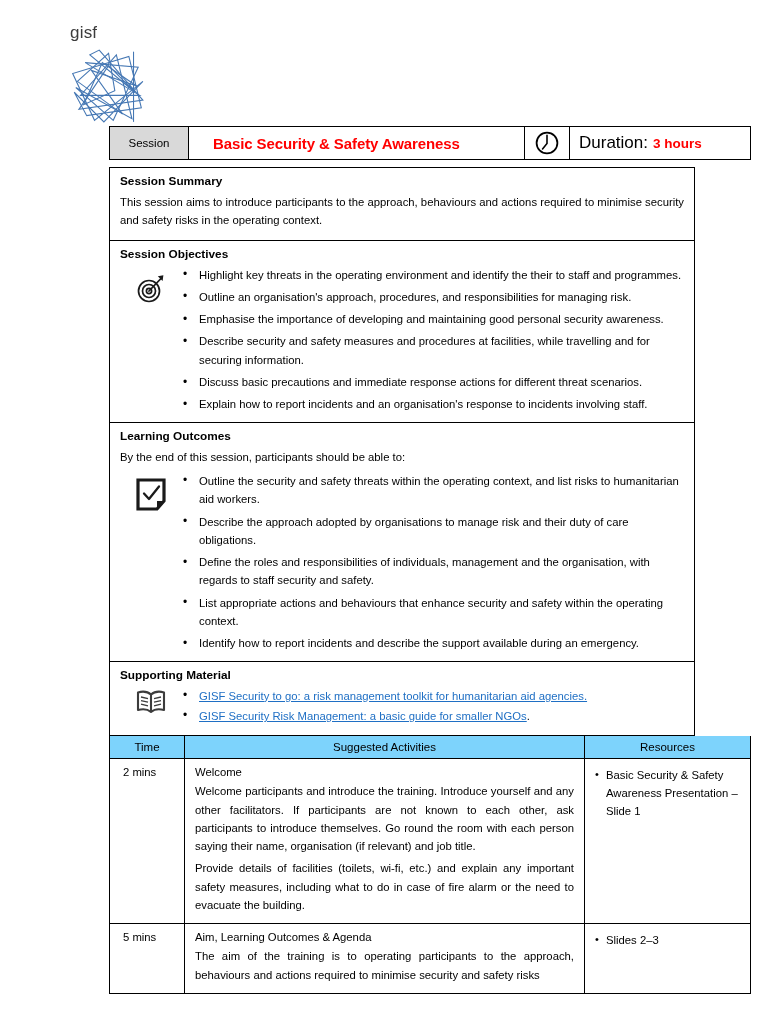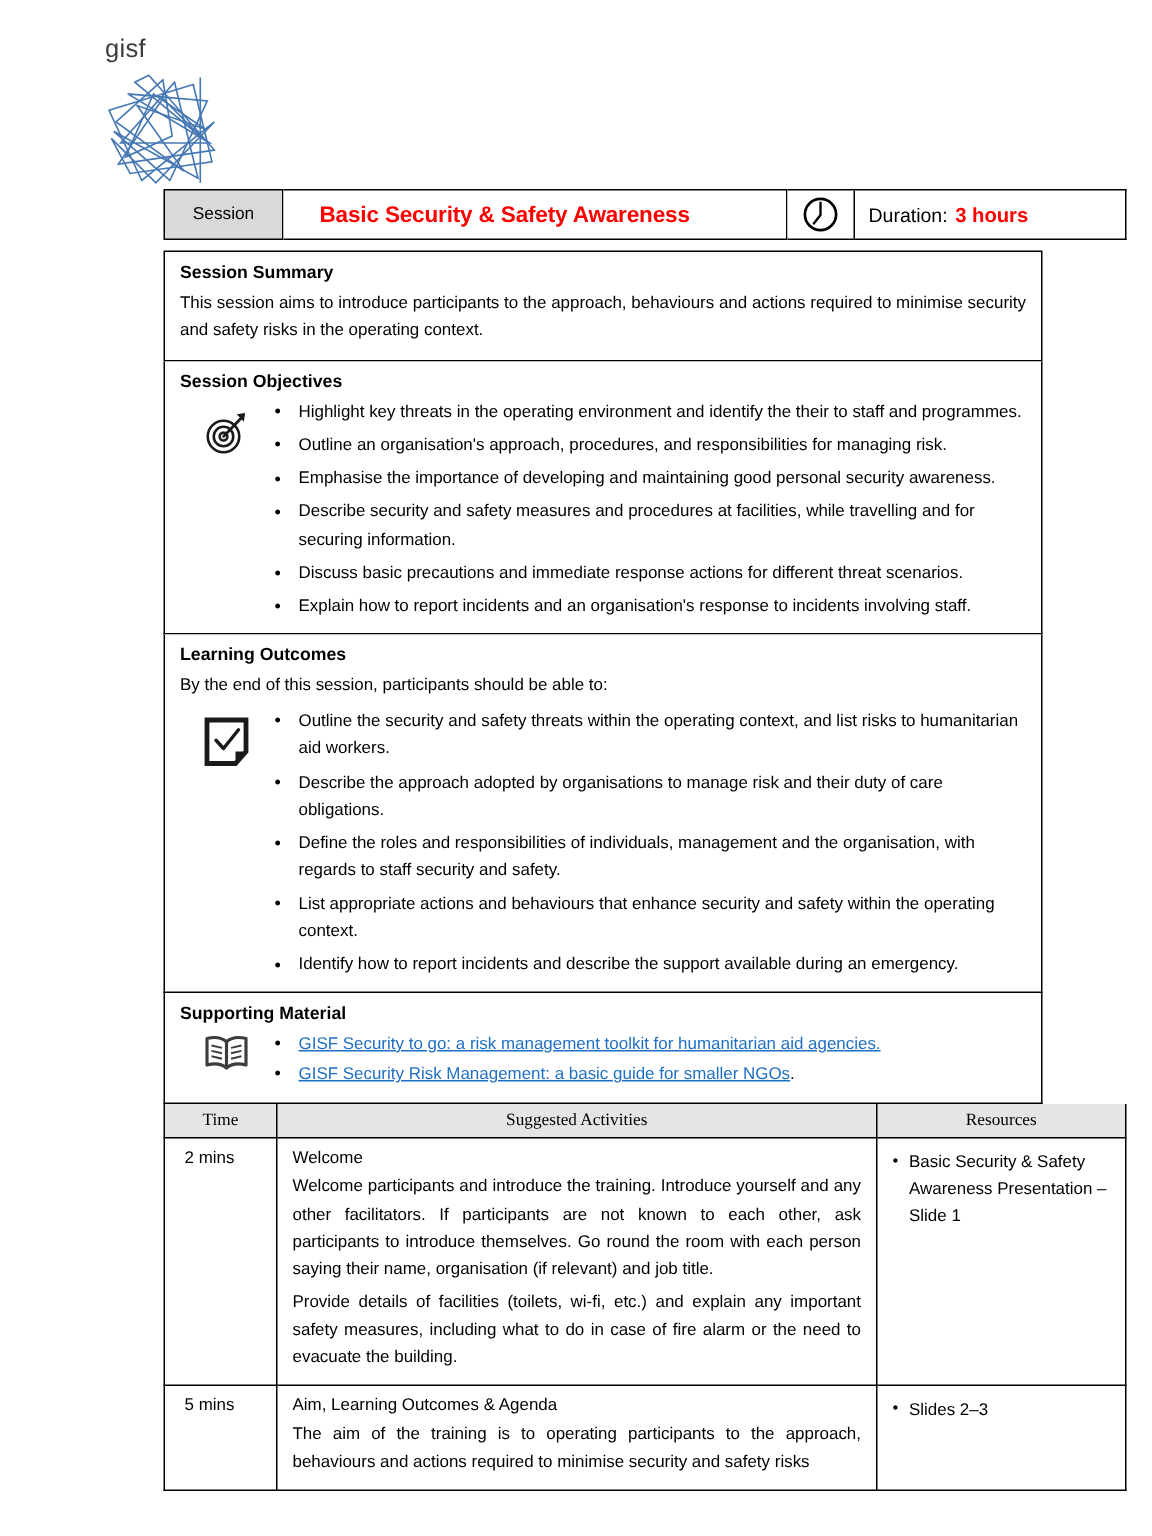--- a/index.html
+++ b/index.html
@@ -92,21 +92,21 @@
     padding-left: 9px;
     background: #fff;
   }
   .clock-icon { flex: 0 0 auto; width: 26px; height: 26px; }
   .duration-divider {
     width: 1px;
     align-self: stretch;
     background: #000;
     margin: 0 9px 0 9px;
   }
-  .duration-text { font-size: 13px; }
+  .duration-text { font-size: 17px; }
   .duration-value {
     color: #ff0000;
     font-weight: bold;
     font-size: 13.5px;
   }
 
   
   .section {
     border: 1px solid #000;
     border-top: none;
@@ -171,27 +171,26 @@
     border-collapse: collapse;
     width: 642px;
     table-layout: fixed;
     border-top: none;
   }
   .activities th, .activities td {
     border: 1px solid #000;
     vertical-align: top;
   }
   .activities thead th {
-    background: #e5e5e5;
+    background: #7dd3fc;
     font-weight: normal;
     font-size: 11.5px;
     text-align: center;
     padding: 5px 4px;
     border-top: none;
-    font-family: Liberation Serif, serif;
   }
   .col-time { width: 66px; }
   .col-res  { width: 157px; }
   .activities td.time-cell {
     font-size: 11.3px;
     padding: 7px 6px 6px 13px;
   }
   .activities td.act-cell {
     padding: 7px 10px 9px 10px;
   }

